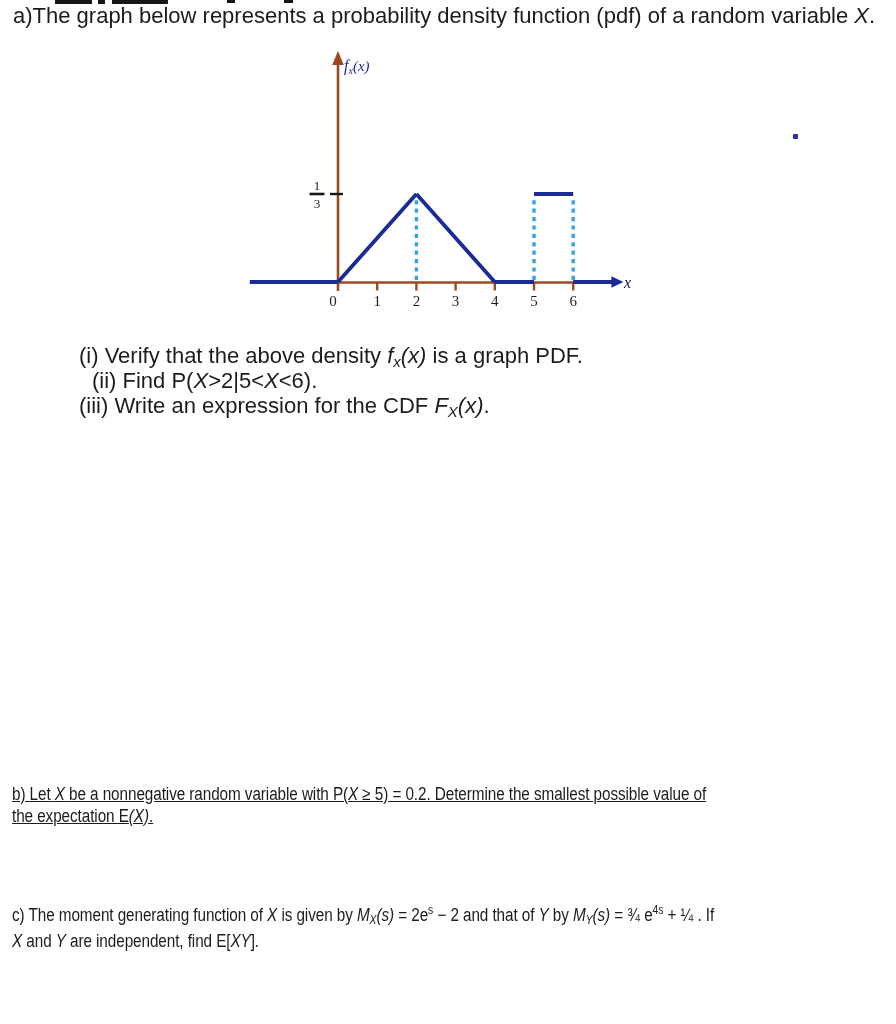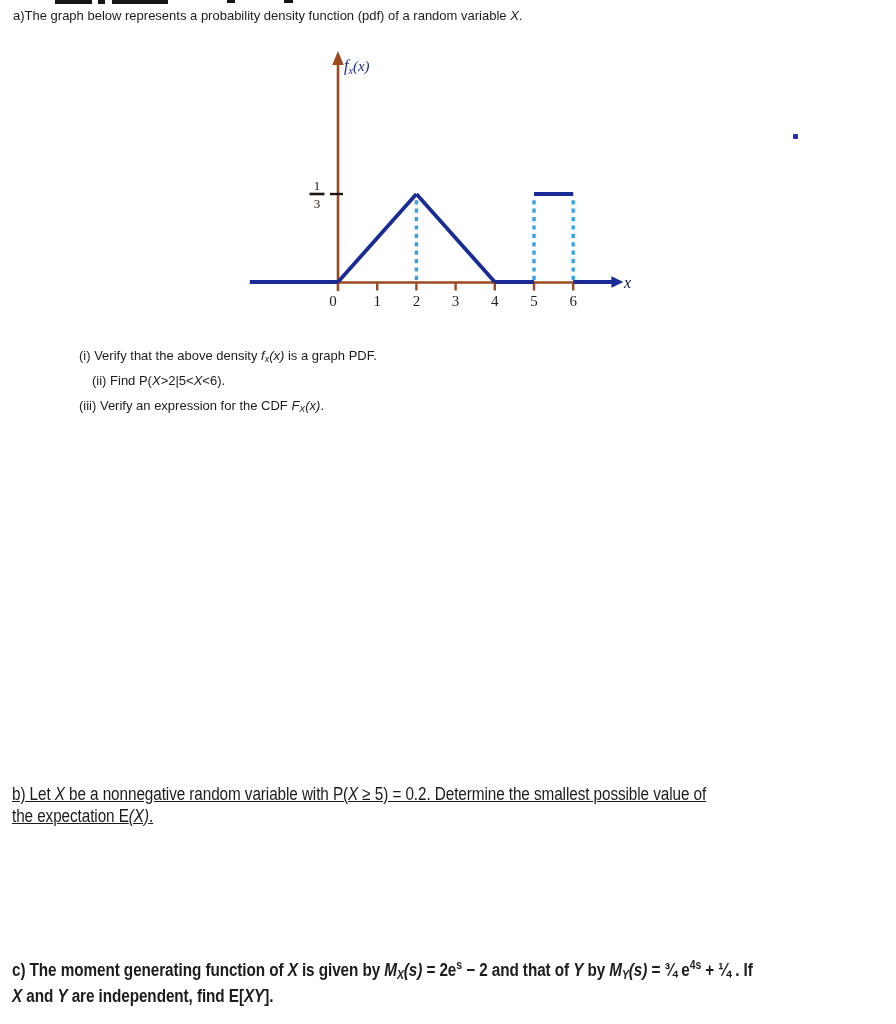--- a/index.html
+++ b/index.html
@@ -1,21 +1,21 @@
 <!DOCTYPE html>
 <html><head>
 <meta charset="utf-8">
 <style>
   html,body{margin:0;padding:0;}
   body{
     width:896px;height:1024px;position:relative;background:#ffffff;
     font-family:"Liberation Sans",sans-serif;color:#1c1c1c;overflow:hidden;
   }
   .abs{position:absolute;}
-  .txt{font-size:13px;line-height:25px;white-space:nowrap;}
+  .txt{font-size:22px;line-height:25px;white-space:nowrap;}
   .narrow{
     font-size:18px;line-height:21.5px;white-space:nowrap;
     transform:scaleX(0.85);transform-origin:0 0;letter-spacing:-0.1px;
   }
   .rt-i{font-style:italic;}
   .rt-isub{font-style:italic;font-size:0.68em;vertical-align:-0.25em;}
   .rt-sup{font-size:0.68em;vertical-align:0.55em;}
   .frag{position:absolute;top:0;background:#161616;}
   .dot{position:absolute;width:5px;height:5px;background:#2b2bb0;border-radius:1px;}
 </style>
@@ -64,23 +64,23 @@
     <line x1="327.20000000000005" y1="236" x2="366.40000000000003" y2="236" stroke="#1b2b96" stroke-width="3.8"></line>
     <polygon points="377.40000000000003,236 365.40000000000003,230.2 365.40000000000003,241.8" fill="#1b2b96"></polygon>
     <text x="378" y="242" fill="#10154a" font-style="italic" font-size="16" font-family="&quot;Liberation Serif&quot;,serif">x</text>
     <text x="98" y="25" fill="#1b2b96" font-style="italic" font-size="16" font-family="&quot;Liberation Serif&quot;,serif"><tspan>f</tspan><tspan font-size="10" dy="3">x</tspan><tspan font-size="15" dy="-3">(x)</tspan></text>
   </svg>
 
 <div class="dot" style="left:793px;top:134px;"></div>
 
 <div class="abs txt" style="left:79px;top:343px;"><span>(i) Verify that the above density </span><span class="rt-i">f</span><span class="rt-isub">x</span><span class="rt-i">(x)</span><span> is a graph PDF.</span></div>
 <div class="abs txt" style="left:92px;top:368px;"><span>(ii) Find P(</span><span class="rt-i">X</span><span>&gt;2|5&lt;</span><span class="rt-i">X</span><span>&lt;6).</span></div>
-<div class="abs txt" style="left:79px;top:393px;"><span>(iii) Verify an expression for the CDF </span><span class="rt-i">F</span><span class="rt-isub">X</span><span class="rt-i">(x)</span><span>.</span></div>
+<div class="abs txt" style="left:79px;top:393px;"><span>(iii) Write an expression for the CDF </span><span class="rt-i">F</span><span class="rt-isub">X</span><span class="rt-i">(x)</span><span>.</span></div>
 
 <div class="abs" style="left:12px;top:784px;text-decoration:underline;">
   <div class="narrow"><span>b) Let </span><span class="rt-i">X</span><span> be a nonnegative random variable with P(</span><span class="rt-i">X</span><span> ≥ 5) = 0.2. Determine the smallest possible value of</span></div>
   <div class="narrow"><span>the expectation E</span><span class="rt-i">(X)</span><span>.</span></div>
 </div>
 
-<div class="abs" style="left:12px;top:955px;font-weight:bold;">
+<div class="abs" style="left:12px;top:900px;">
   <div class="narrow"><span>c) The moment generating function of </span><span class="rt-i">X</span><span> is given by </span><span class="rt-i">M</span><span class="rt-isub">X</span><span class="rt-i">(s)</span><span> = 2e</span><span class="rt-sup">s</span><span> − 2 and that of </span><span class="rt-i">Y</span><span> by </span><span class="rt-i">M</span><span class="rt-isub">Y</span><span class="rt-i">(s)</span><span> = ¾ e</span><span class="rt-sup">4s</span><span> + ¼ . If</span></div>
   <div class="narrow"><span class="rt-i">X</span><span> and </span><span class="rt-i">Y</span><span> are independent, find E[</span><span class="rt-i">XY</span><span>].</span></div>
 </div>
 
 </body></html>

